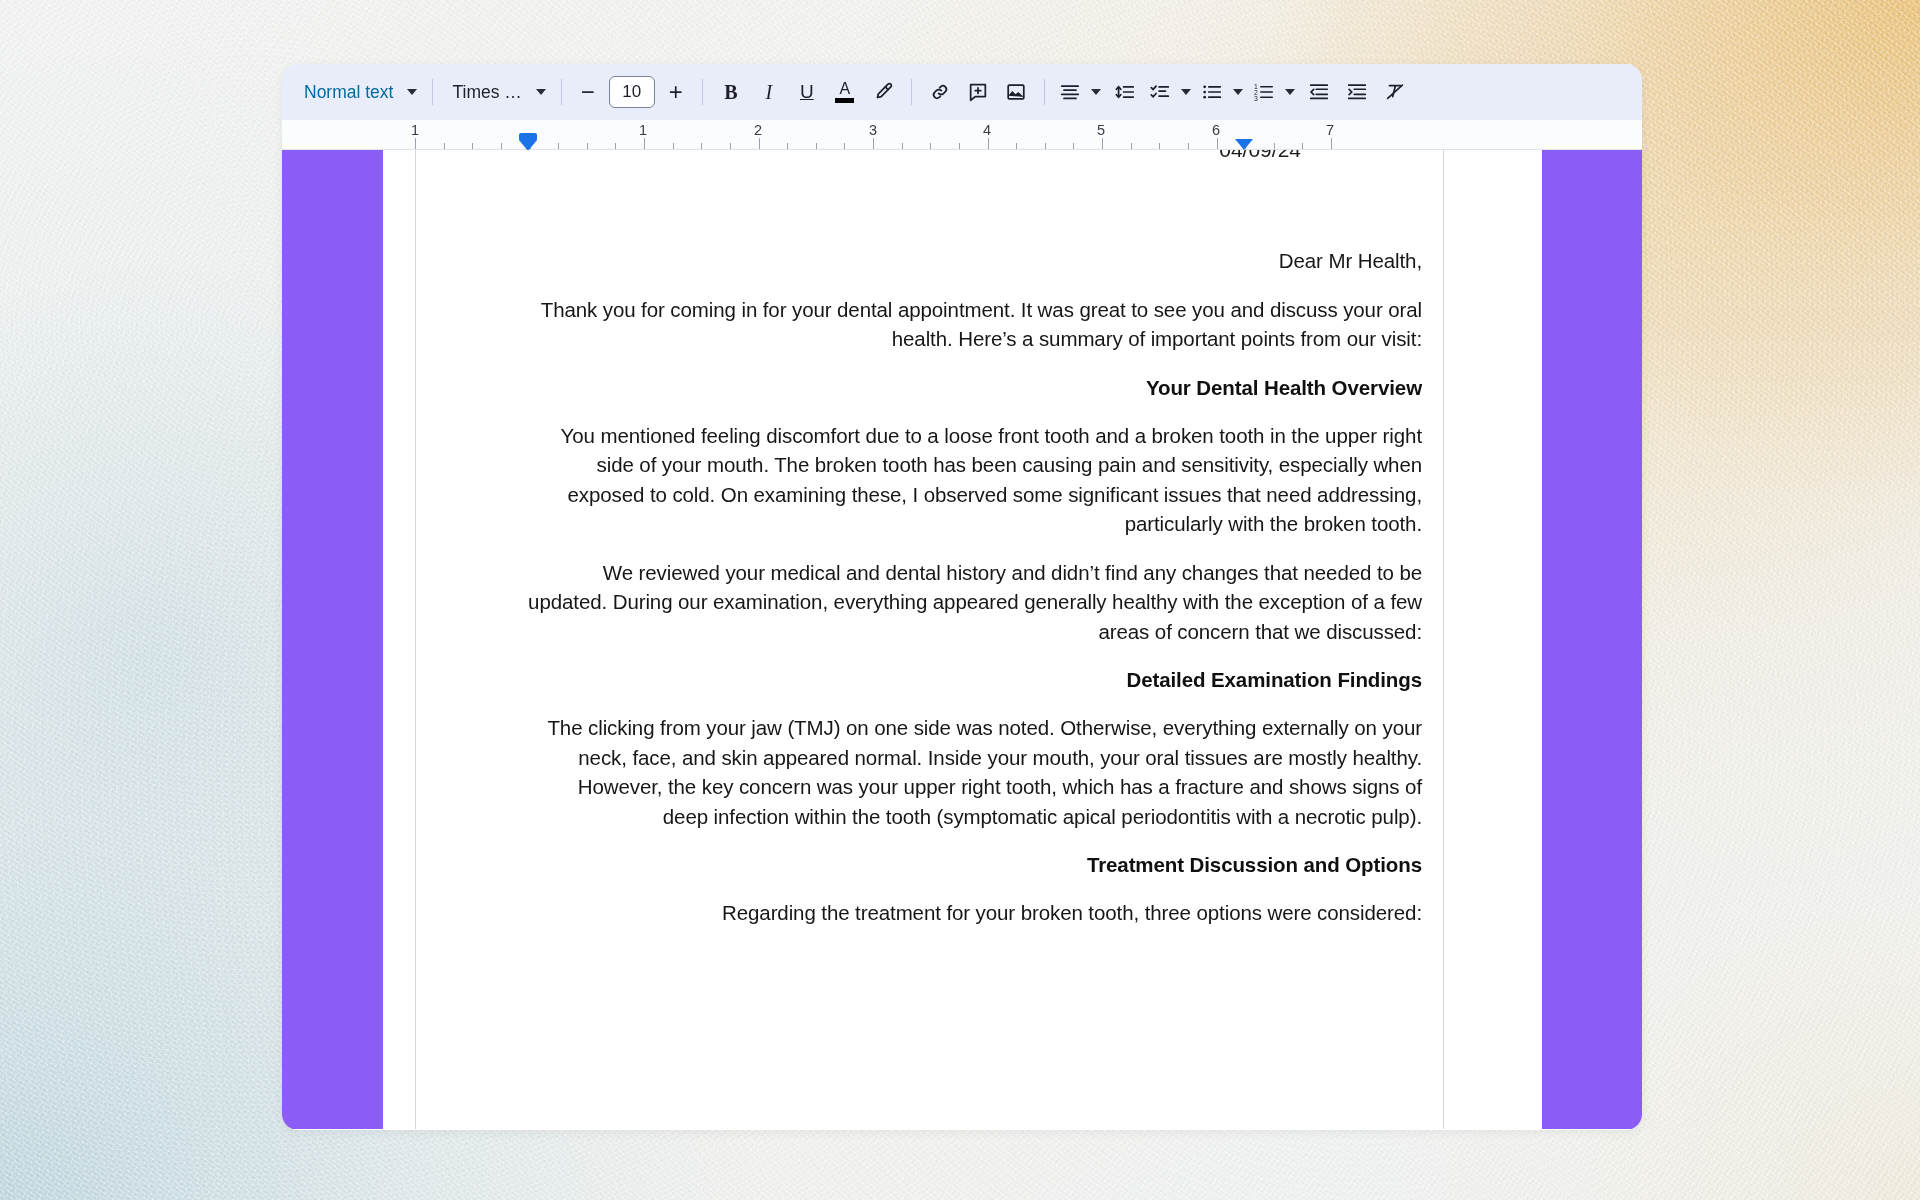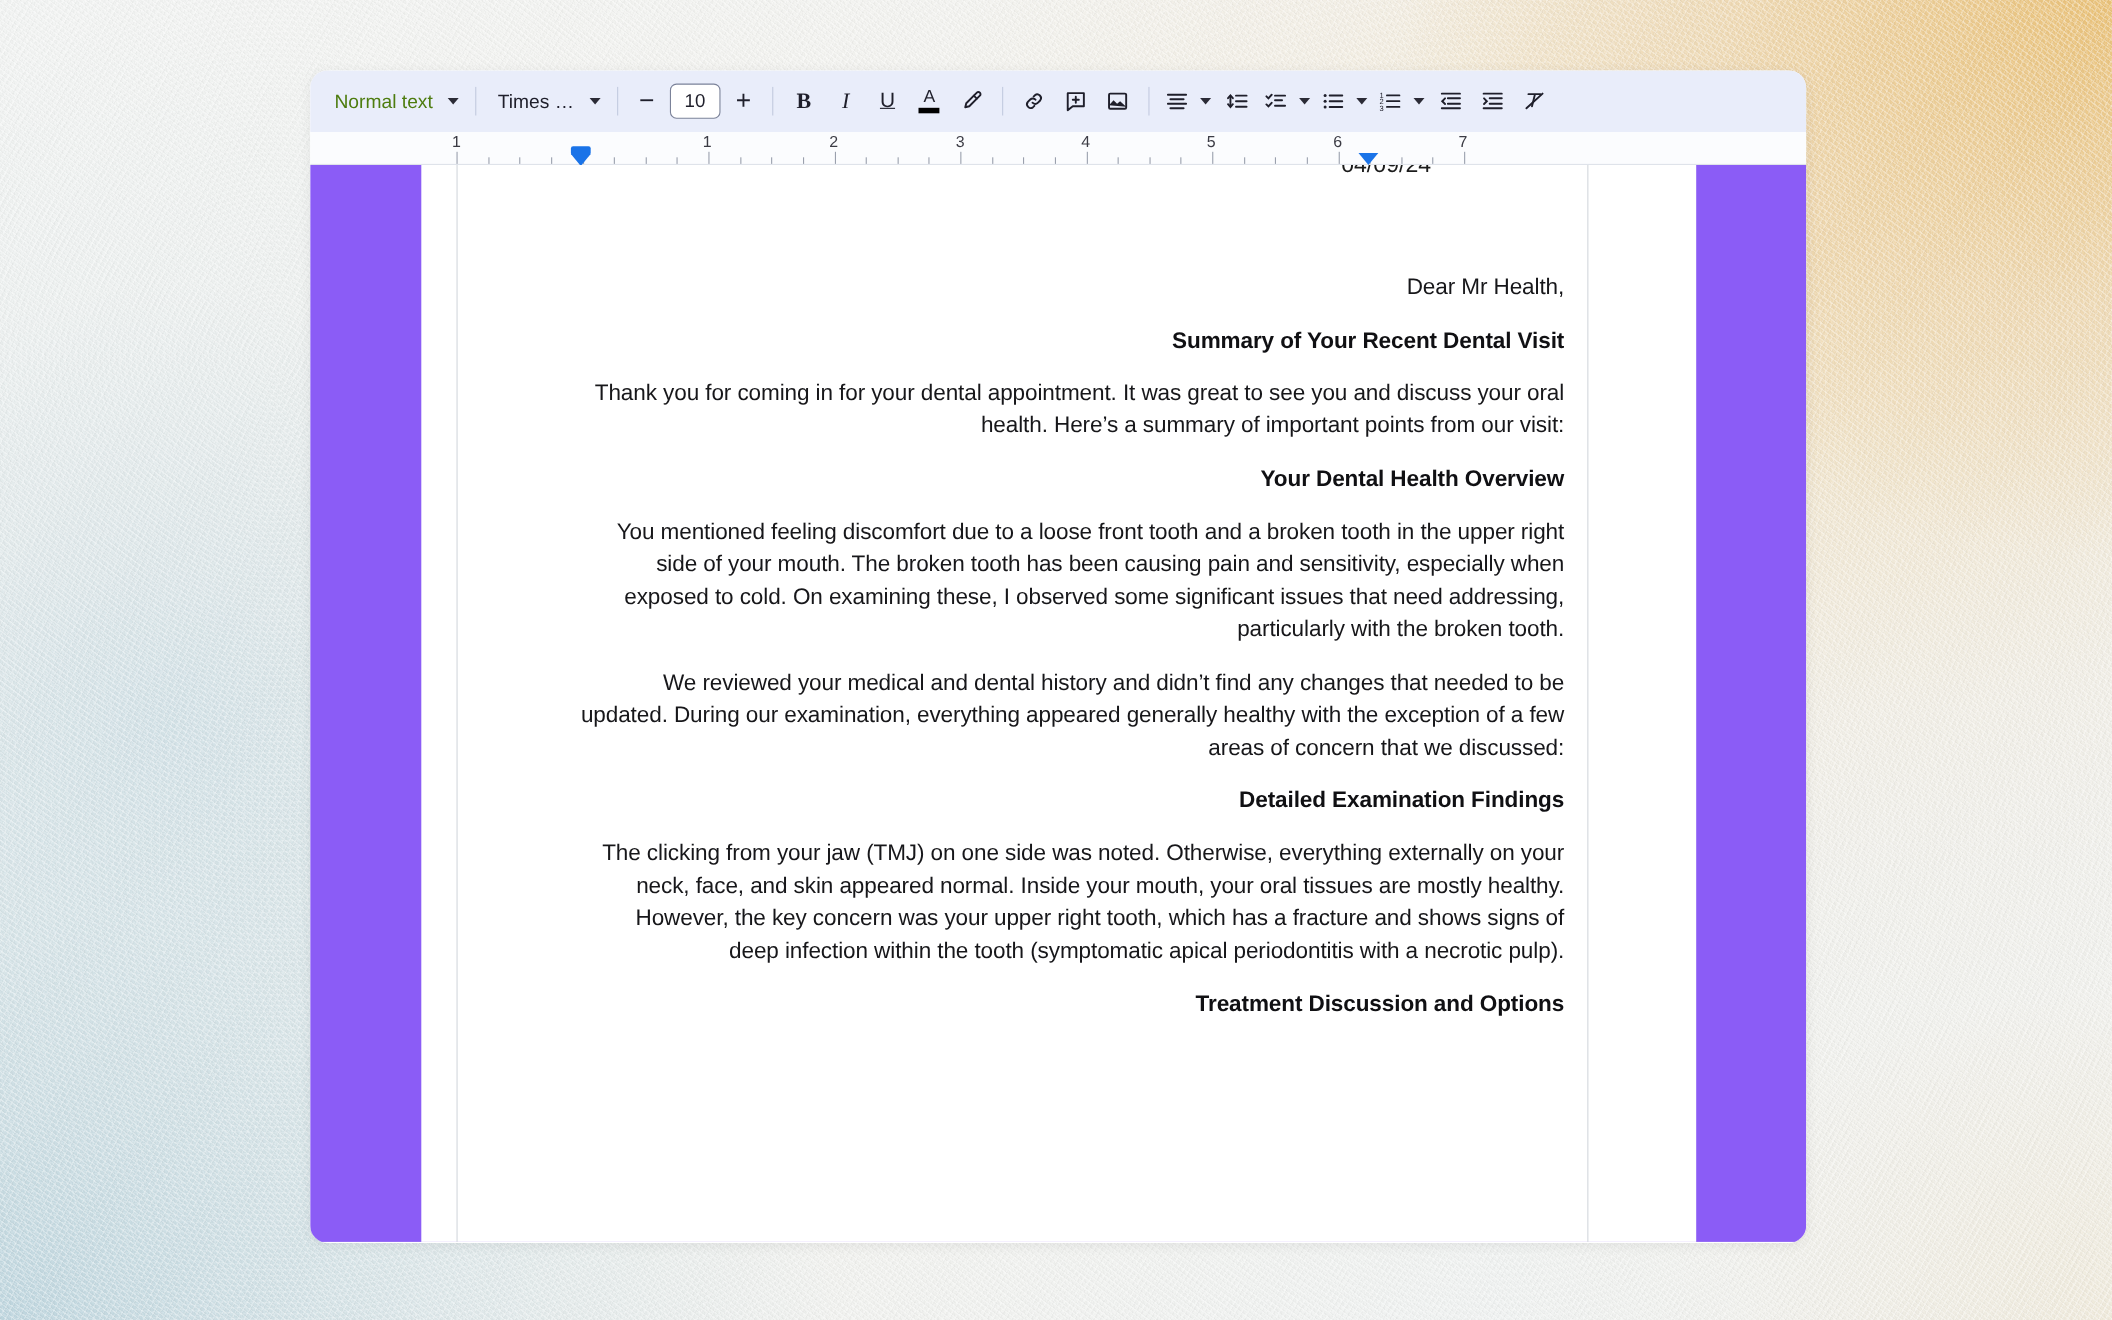--- a/index.html
+++ b/index.html
@@ -86,21 +86,21 @@
   }
   .style-select, .font-select {
     display: flex;
     align-items: center;
     height: 38px;
     padding: 0 6px 0 10px;
     border-radius: 6px;
     cursor: pointer;
     gap: 14px;
   }
-  .style-select .lbl { font-size: 17.5px; color: #4d7c0f; white-space: nowrap; }
+  .style-select .lbl { font-size: 17.5px; color: #0369a1; white-space: nowrap; }
   .font-select .lbl  { font-size: 17.5px; color: #1f1f2b; white-space: nowrap; text-align: right; }
   .caret {
     width: 0; height: 0;
     border-left: 5.5px solid transparent;
     border-right: 5.5px solid transparent;
     border-top: 6.5px solid #2b2b36;
     flex: none;
   }
   .fs-minus, .fs-plus {
     font-size: 24px;
@@ -435,27 +435,27 @@
 
     <div id="doc-area">
       <div id="page">
         <div class="margin-line" style="left:32px;"></div>
         <div class="margin-line" style="left:1060px;"></div>
 
         <div id="page-body">
           <div id="date-line">04/09/24</div>
           <div id="doc-text-block">
               <div class="doc-p">Dear Mr Health,</div>
-              <div class="doc-h">Summary of Your Recent Dental Visit</div>
               <div class="doc-p">Thank you for coming in for your dental appointment. It was great to see you and discuss your oral health. Here’s a summary of important points from our visit:</div>
               <div class="doc-h">Your Dental Health Overview</div>
               <div class="doc-p">You mentioned feeling discomfort due to a loose front tooth and a broken tooth in the upper right side of your mouth. The broken tooth has been causing pain and sensitivity, especially when exposed to cold. On examining these, I observed some significant issues that need addressing, particularly with the broken tooth.</div>
               <div class="doc-p">We reviewed your medical and dental history and didn’t find any changes that needed to be updated. During our examination, everything appeared generally healthy with the exception of a few areas of concern that we discussed:</div>
               <div class="doc-h">Detailed Examination Findings</div>
               <div class="doc-p">The clicking from your jaw (TMJ) on one side was noted. Otherwise, everything externally on your neck, face, and skin appeared normal. Inside your mouth, your oral tissues are mostly healthy. However, the key concern was your upper right tooth, which has a fracture and shows signs of deep infection within the tooth (symptomatic apical periodontitis with a necrotic pulp).</div>
               <div class="doc-h">Treatment Discussion and Options</div>
+              <div class="doc-p">Regarding the treatment for your broken tooth, three options were considered:</div>
             </div>
         </div>
       </div>
     </div>
 
   </div>
 </div>
 
 </body></html>

